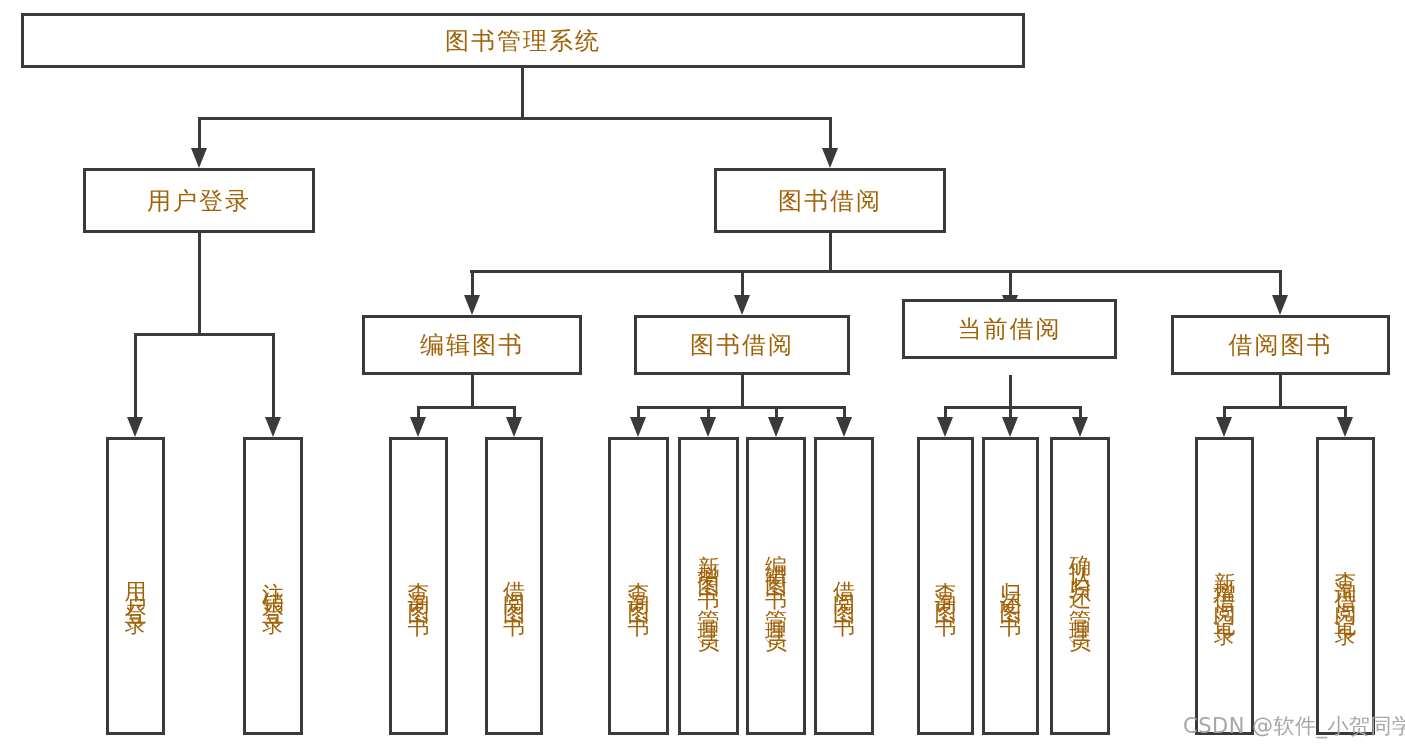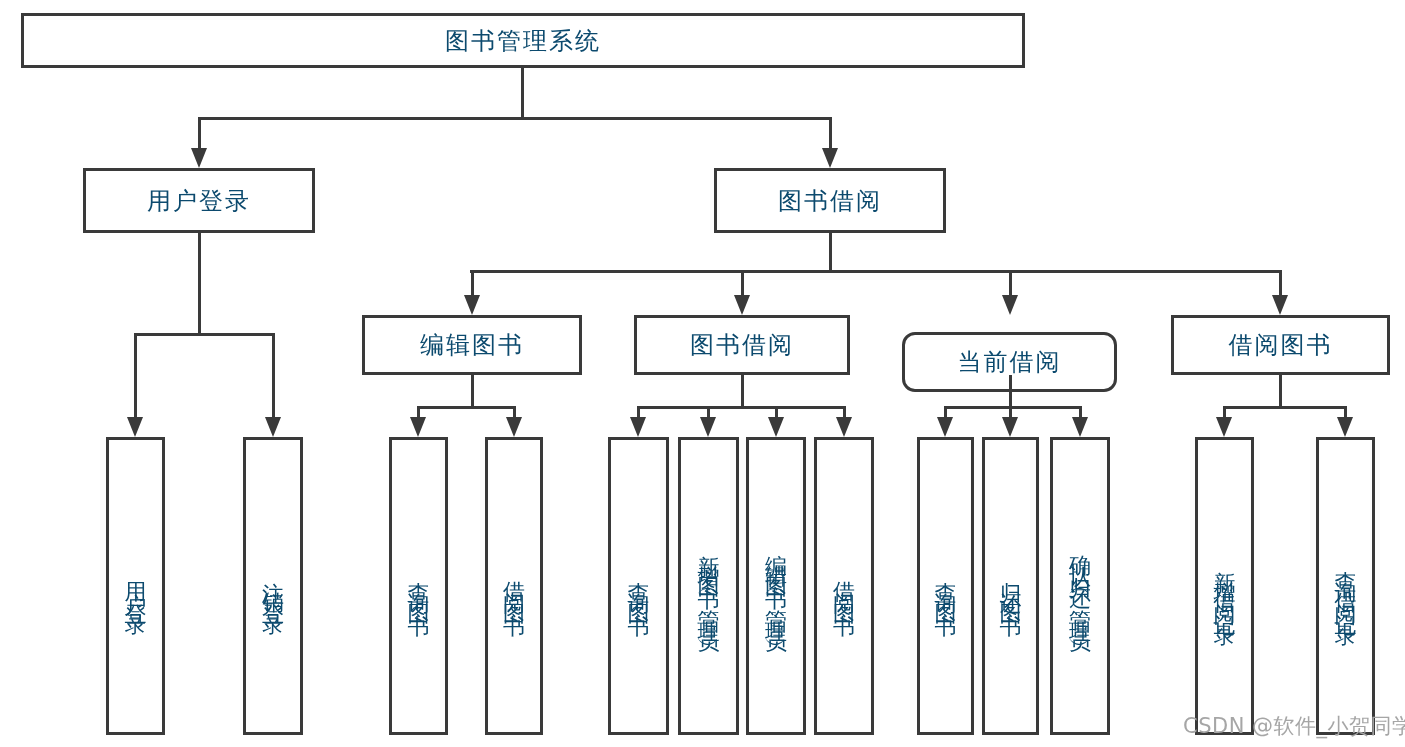--- a/index.html
+++ b/index.html
@@ -9,21 +9,21 @@
     background:#ffffff;
     font-family:"DejaVu Sans","Liberation Sans",sans-serif;
     overflow:hidden;
   }
   .box{
     position:absolute;
     box-sizing:border-box;
     border:3px solid #3a3a3a;
     background:#ffffff;
     display:flex;align-items:center;justify-content:center;
-    color:#0c4a6e;
+    color:#a16207;
   }
   .h-box{font-size:24px;letter-spacing:2px;white-space:nowrap;}
   .v-box{top:437px;height:298px;}
   .v-box span{
     writing-mode:vertical-rl;
     text-orientation:mixed;
     font-size:22px;
     letter-spacing:11px;
     line-height:1;
   }
@@ -84,21 +84,21 @@
   <div class="arrow" style="left:734px;top:295px;"></div>
   <div class="arrow" style="left:1002px;top:295px;"></div>
   <div class="arrow" style="left:1272px;top:295px;"></div>
 
   <div class="box h-box" style="left:362px;top:315px;width:220px;height:60px;">
     <span>编辑图书</span>
   </div>
   <div class="box h-box" style="left:634px;top:315px;width:216px;height:60px;">
     <span>图书借阅</span>
   </div>
-  <div class="box h-box" style="left:902px;top:332px;width:215px;height:60px;border-radius:13px;">
+  <div class="box h-box" style="left:902px;top:299px;width:215px;height:60px;">
     <span>当前借阅</span>
   </div>
   <div class="box h-box" style="left:1171px;top:315px;width:219px;height:60px;">
     <span>借阅图书</span>
   </div>
 
   <div class="ln" style="left:471px;top:375px;width:3px;height:33px;"></div>
   <div class="ln" style="left:417px;top:406px;width:99px;height:3px;"></div>
   <div class="ln" style="left:417px;top:409px;width:3px;height:10px;"></div>
   <div class="ln" style="left:513px;top:409px;width:3px;height:10px;"></div>

